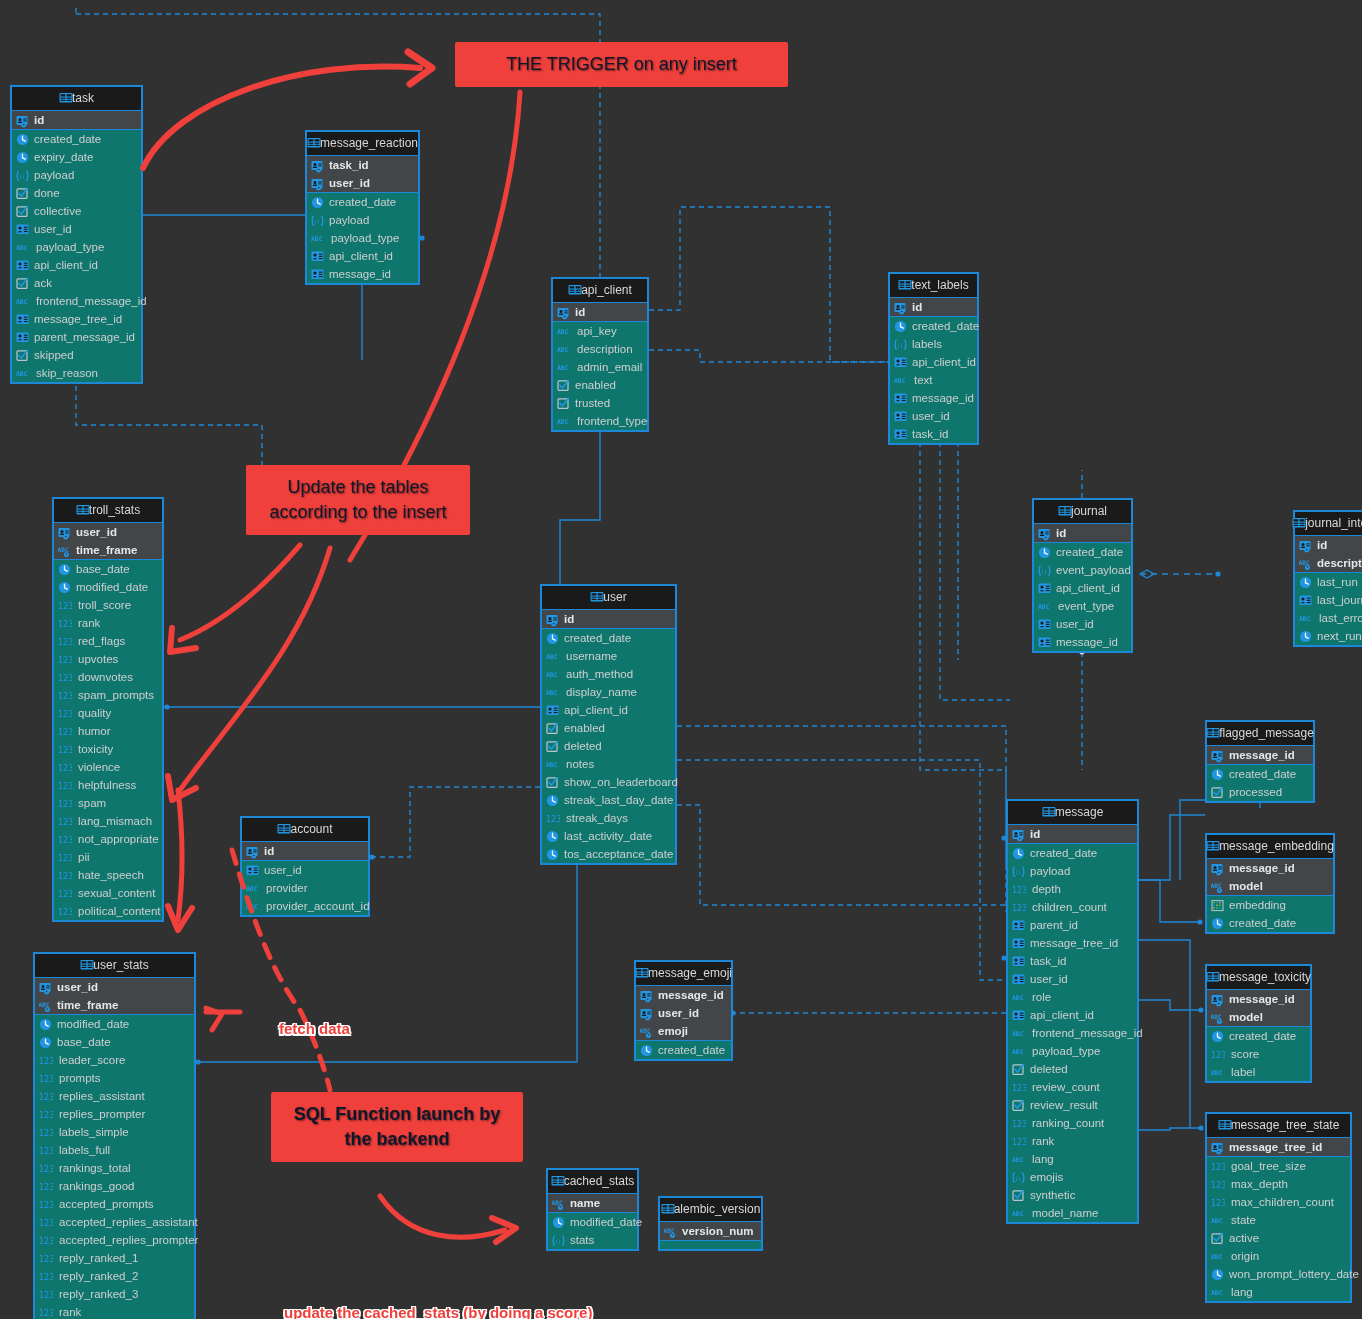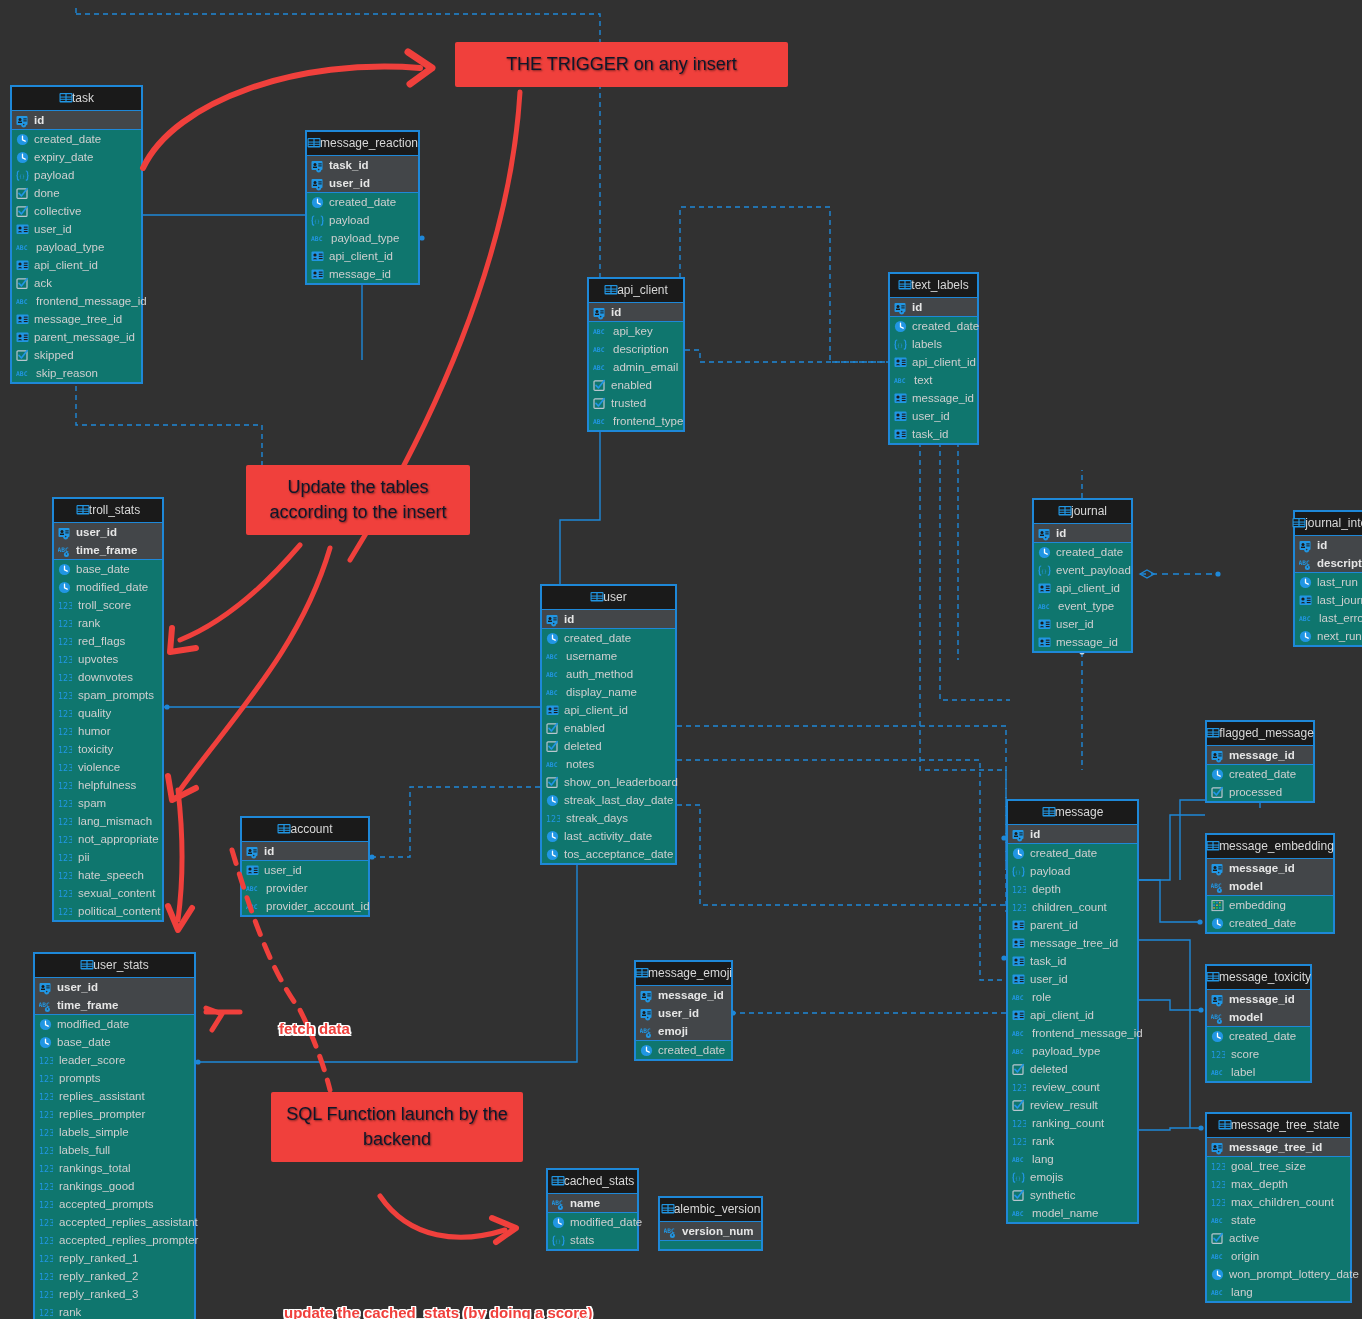--- a/index.html
+++ b/index.html
@@ -455,21 +455,21 @@
         <path d="M1.8 9.2 Q4 6.8 6.2 9.2 Z" fill="#1a1a1a"></path>
         <rect x="7.8" y="3.6" width="3.8" height="1.1" fill="#1a1a1a"></rect>
         <rect x="7.8" y="5.8" width="3.8" height="1.1" fill="#1a1a1a"></rect>
         <rect x="7.8" y="8" width="3.8" height="1.1" fill="#1a1a1a"></rect>
       </svg>
             </span>
             <span class="lbl">message_id</span>
           </div>
         </div>
       </div>
-      <div class="tbl" style="left: 551px; top: 277px; width: 98px; margin-left: 36px;">
+      <div class="tbl" style="left: 551px; top: 277px; width: 98px;">
         <div class="hdr">
           <span class="ic">
             <svg width="14" height="12" viewBox="0 0 14 12">
         <rect x="0.5" y="1" width="13" height="9.5" rx="1" fill="#2196e3"></rect>
         <rect x="1.6" y="2.2" width="4.8" height="2.3" fill="#1a1a1a"></rect>
         <rect x="7.6" y="2.2" width="4.8" height="2.3" fill="#1a1a1a"></rect>
         <rect x="1.6" y="5.6" width="4.8" height="1.2" fill="#1a1a1a"></rect>
         <rect x="7.6" y="5.6" width="4.8" height="1.2" fill="#1a1a1a"></rect>
         <rect x="1.6" y="7.8" width="4.8" height="1.2" fill="#1a1a1a"></rect>
         <rect x="7.6" y="7.8" width="4.8" height="1.2" fill="#1a1a1a"></rect>
@@ -2112,18 +2112,18 @@
             <span class="lbl">version_num</span>
           </div>
         </div>
         <div class="col-group" style="min-height: 8px;"></div>
       </div>
     </div>
 
   <div id="notes-host">
       <div class="note" style="width: 333px; left: 455px; top: 42px; font-size: 18px;">THE TRIGGER on any insert</div>
       <div class="note" style="width: 224px; left: 246px; top: 465px; font-size: 18px;">Update the tables according to the insert</div>
-      <div class="note" style="width: 252px; left: 271px; top: 1092px; font-size: 18px;">SQL Function launch by the backend</div>
+      <div class="note" style="width: 252px; left: 271px; top: 1092px; font-size: 18px; font-weight: bold;">SQL Function launch by the backend</div>
       <div class="note-sm" style="left: 279px; top: 1020px; font-size: 15px;">fetch data</div>
       <div class="note-sm" style="left: 284px; top: 1304px; font-size: 15px;">update the cached_stats (by doing a score)</div>
     </div>
 
 </div>
 
 </body></html>

